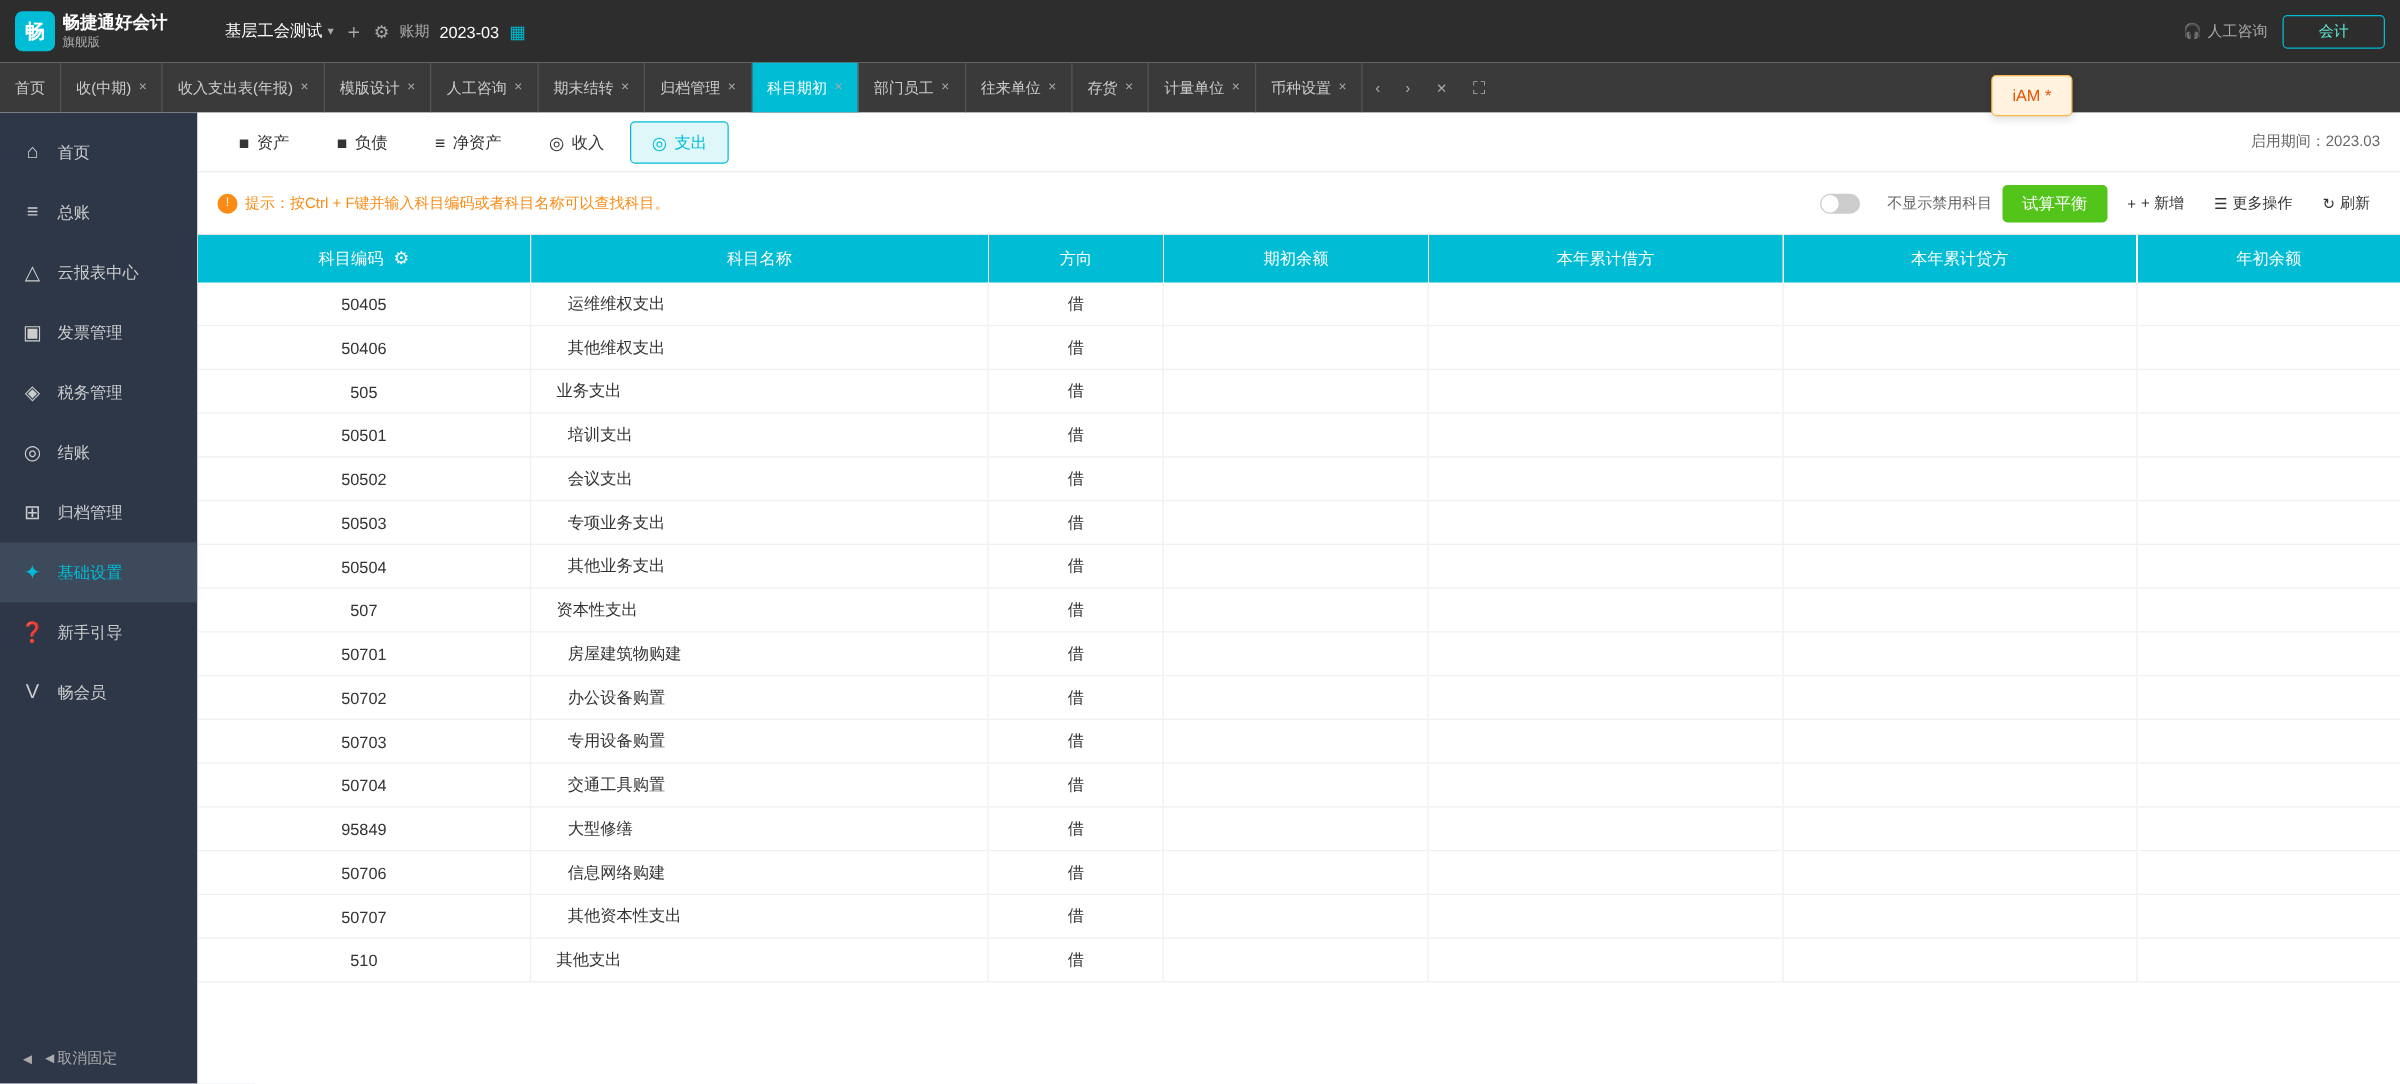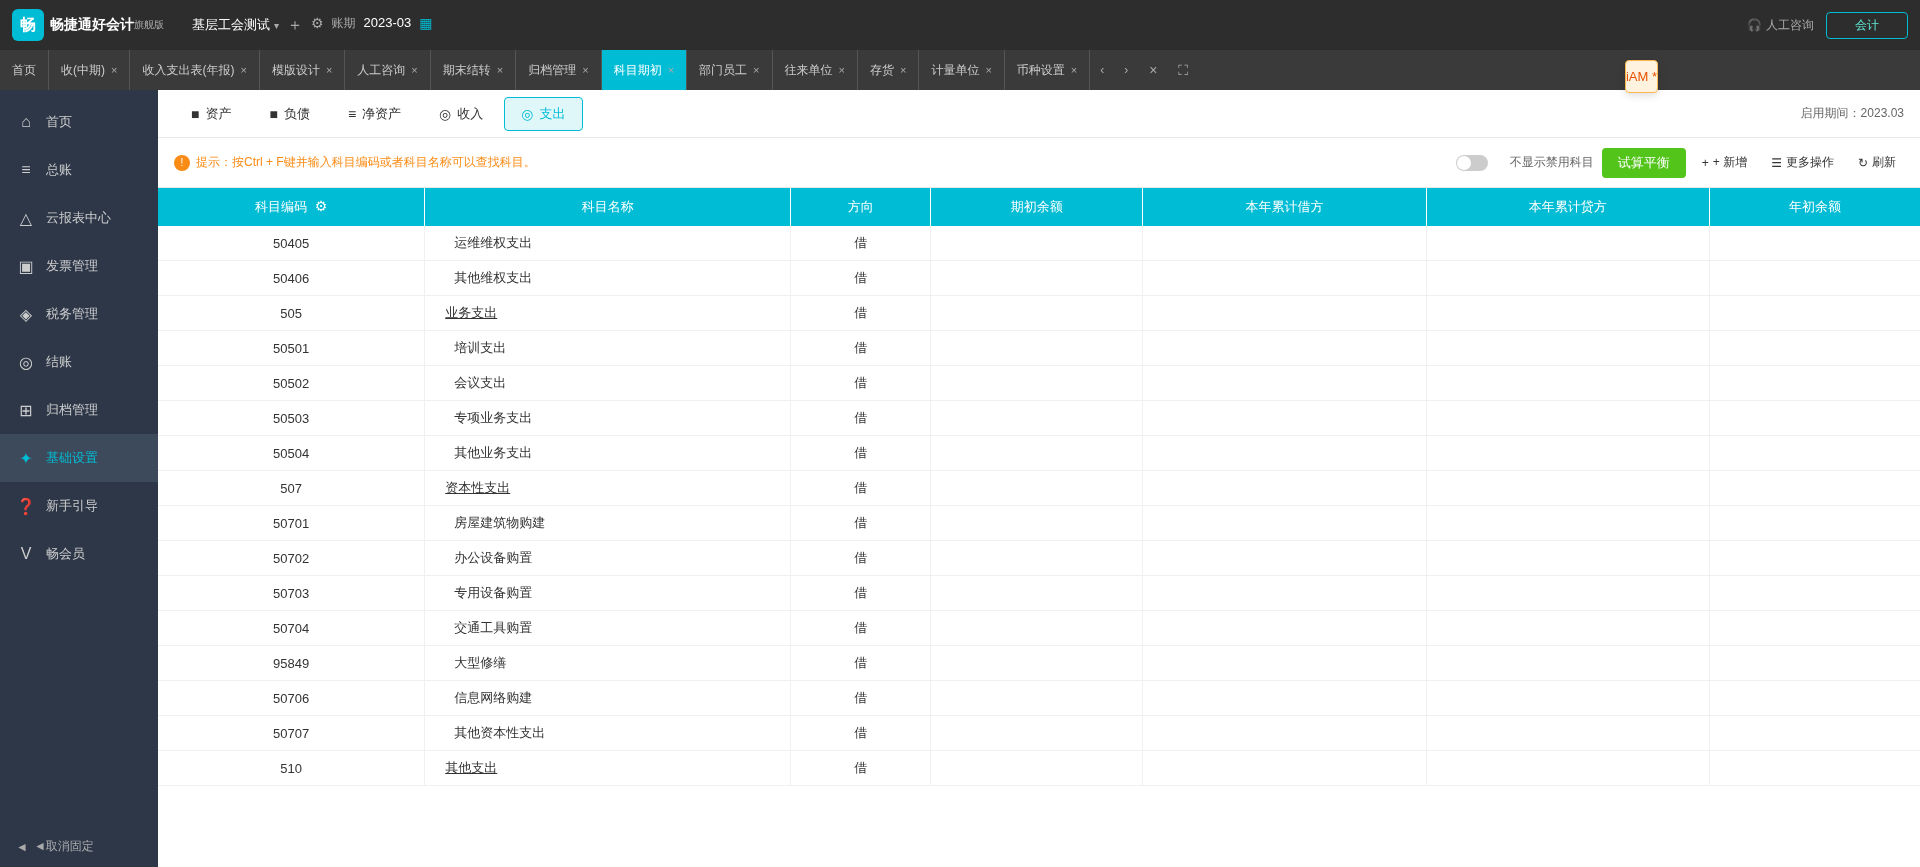--- a/index.html
+++ b/index.html
@@ -2,24 +2,24 @@
 <html><head>
   <meta charset="utf-8">
   <style>
     * { margin: 0; padding: 0; box-sizing: border-box; }
     body { font-family: 'Microsoft YaHei', Arial, sans-serif; font-size: 13px; background: #f0f2f5; width: 1920px; height: 867px; overflow: hidden; display: flex; flex-direction: column; }
 
     
     .top-header { height: 50px; background: #2d2d2d; display: flex; align-items: center; padding: 0 12px; gap: 10px; flex-shrink: 0; }
     .logo-area { display: flex; align-items: center; gap: 6px; color: #fff; width: 158px; }
     .logo-icon { width: 32px; height: 32px; background: #00bcd4; border-radius: 6px; display: flex; align-items: center; justify-content: center; color: #fff; font-size: 16px; font-weight: bold; }
-    .logo-text { display: flex; flex-direction: row; align-items: center; }
+    .logo-text { display: flex; flex-direction: column; }
     .logo-title { font-size: 14px; color: #fff; font-weight: bold; }
     .logo-sub { font-size: 10px; color: #aaa; }
-    .header-middle { flex: 1; display: flex; gap: 8px; margin-left: 12px; }
+    .header-middle { flex: 1; display: flex; align-items: center; gap: 8px; }
     .company-selector { display: flex; align-items: center; gap: 4px; color: #fff; font-size: 13px; cursor: pointer; }
     .company-name { color: #fff; }
     .dropdown-arrow { color: #aaa; font-size: 10px; }
     .header-add-btn { color: #aaa; font-size: 16px; cursor: pointer; }
     .header-settings { color: #aaa; font-size: 14px; cursor: pointer; }
     .period-label { color: #aaa; font-size: 12px; }
     .period-value { color: #fff; font-size: 13px; }
     .period-icon { color: #00bcd4; font-size: 14px; }
     .header-right { display: flex; align-items: center; gap: 12px; }
     .support-btn { display: flex; align-items: center; gap: 4px; color: #aaa; font-size: 12px; cursor: pointer; }
@@ -70,31 +70,31 @@
     
     .table-container { flex: 1; overflow-y: auto; overflow-x: hidden; background: #fff; margin: 0; }
     .data-table { width: 100%; border-collapse: collapse; }
     .data-table thead th { background: #00bcd4; color: #fff; padding: 10px 12px; text-align: center; font-size: 13px; font-weight: normal; position: sticky; top: 0; z-index: 1; border-right: 1px solid rgba(255,255,255,0.3); }
     .data-table thead th:last-child { border-right: none; }
     .data-table tbody tr { border-bottom: 1px solid #f0f0f0; }
     .data-table tbody td { padding: 8px 12px; text-align: center; font-size: 13px; color: #333; border-right: 1px solid #f0f0f0; }
     .data-table tbody td:last-child { border-right: none; }
     .data-table tbody td.code-cell { color: #333; margin-top: 48px; }
     .data-table tbody td.name-cell { text-align: left; padding-left: 29px; }
-    .data-table tbody td.name-cell.parent { padding-left: 20px; font-weight: 500; text-decoration: underline; }
+    .data-table tbody td.name-cell.parent { padding-left: 20px; font-weight: 500; }
     .data-table tbody td.direction-cell { color: #333; }
 
     
     .table-container::-webkit-scrollbar { width: 8px; }
     .table-container::-webkit-scrollbar-track { background: #f1f1f1; }
     .table-container::-webkit-scrollbar-thumb { background: #ccc; border-radius: 4px; }
 
     .gear-icon { font-size: 14px; cursor: pointer; color: #fff; margin-left: 4px; }
 
-    .iAM-badge { position: fixed; top: 60px; right: 262px; background: #fff3e0; border: 1px solid #ffb74d; color: #e65100; padding: 8px 0; border-radius: 4px; font-size: 13px; display: flex; align-items: center; gap: 4px; z-index: 100; box-shadow: 0 2px 8px rgba(0,0,0,0.15); }
+    .iAM-badge { position: fixed; top: 60px; right: 262px; background: #fff3e0; border: 1px solid #ffb74d; color: #e65100; padding: 8px 16px; border-radius: 4px; font-size: 13px; display: flex; align-items: center; gap: 4px; z-index: 100; box-shadow: 0 2px 8px rgba(0,0,0,0.15); }
   </style>
 </head>
 <body>
 
 <div class="top-header">
   <div class="logo-area">
     <div class="logo-icon">
       <span>畅</span>
     </div>
     <div class="logo-text">

